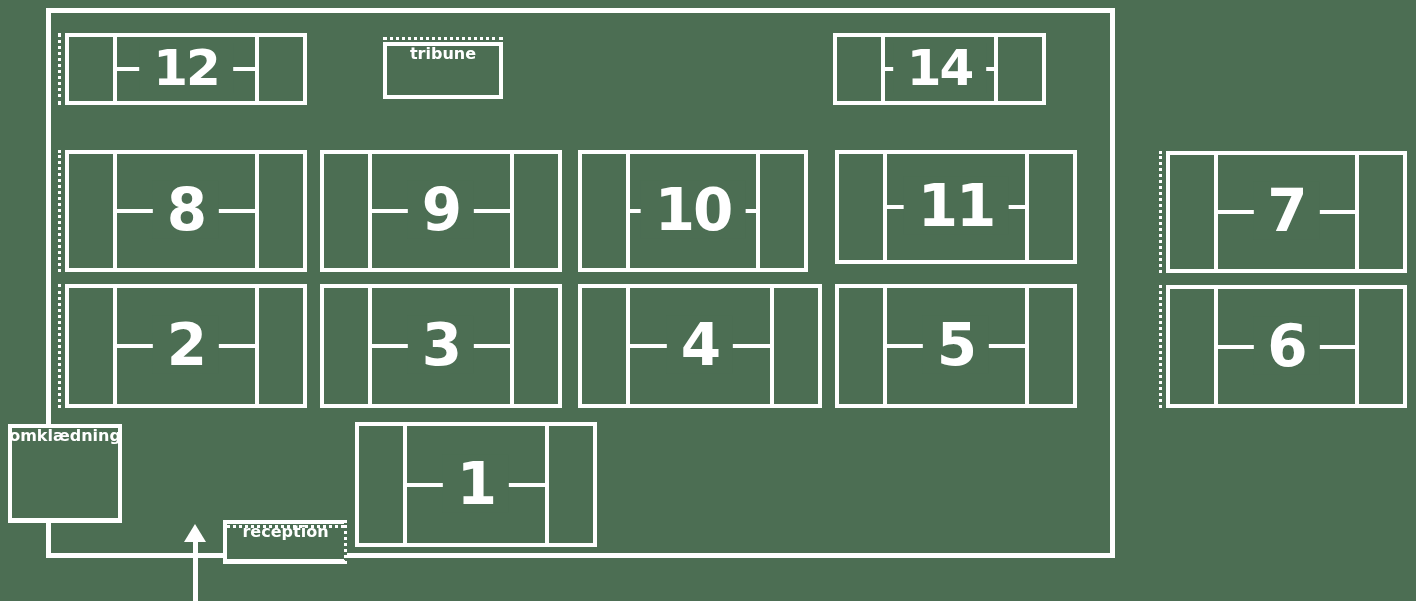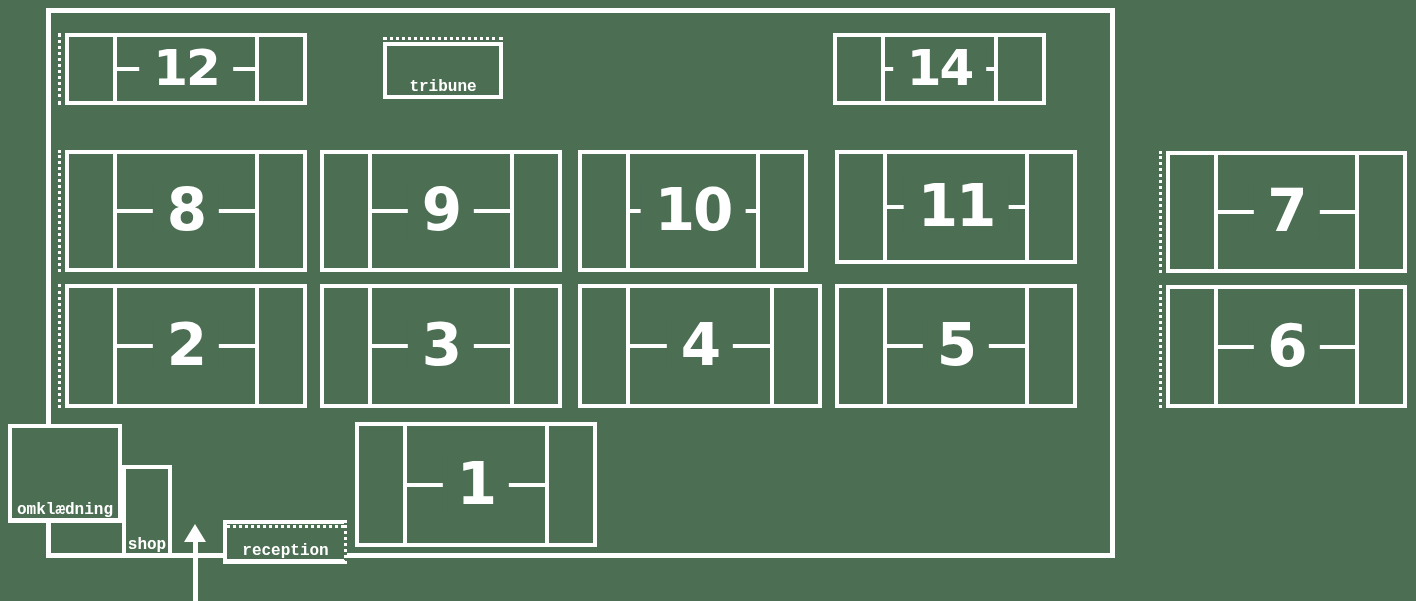--- a/index.html
+++ b/index.html
@@ -32,21 +32,21 @@
     font-weight:bold; font-size:58px; line-height:1; letter-spacing:-2px;
     white-space:nowrap;
   }
   .court.small .num { font-size:50px; }
   .dotted-left::before {
     content:""; position:absolute; left:-11px; top:-4px; bottom:-4px; width:0;
     border-left:3px dotted var(--fg);
   }
   .room {
     position:absolute; border:4px solid var(--fg); background:var(--bg);
-    display:flex; align-items:flex-end; justify-content:center;font-family:Liberation Mono, monospace;
+    display:flex; align-items:flex-start; justify-content:center;
   }
   .room .label {
     font-weight:bold; font-size:16px; line-height:1; white-space:nowrap;
   }
   .tribune::before {
     content:""; position:absolute; left:-4px; right:-4px; top:-9px; height:0;
     border-top:3px dotted var(--fg);
   }
   .bottom-room { border-bottom-width:5px; }
   .reception {
@@ -163,23 +163,20 @@
     <span class="vline v1"></span>
     <span class="vline v2"></span>
     <span class="hline"></span>
     <span class="num">6</span>
   </div>
 
   <div class="room bottom-room" style="left:8px; top:424px; width:114px; height:99px;">
     <span class="label">omklædning</span>
   </div>
 
-  <div class="room bottom-room" style="left:122px; top:465px; width:50px; height:93px;">
-    <span class="label">shop</span>
-  </div>
 
   <div class="room bottom-room reception" style="left:223px; top:520px; width:124px; height:44px;">
     <span class="label">reception</span>
   </div>
 
   <div>
     <span class="arrow-head" style="left:184px; top:524px;"></span>
     <span class="arrow-stem" style="left:193px; top:541px; width:5px; height:60px;"></span>
   </div>
 

